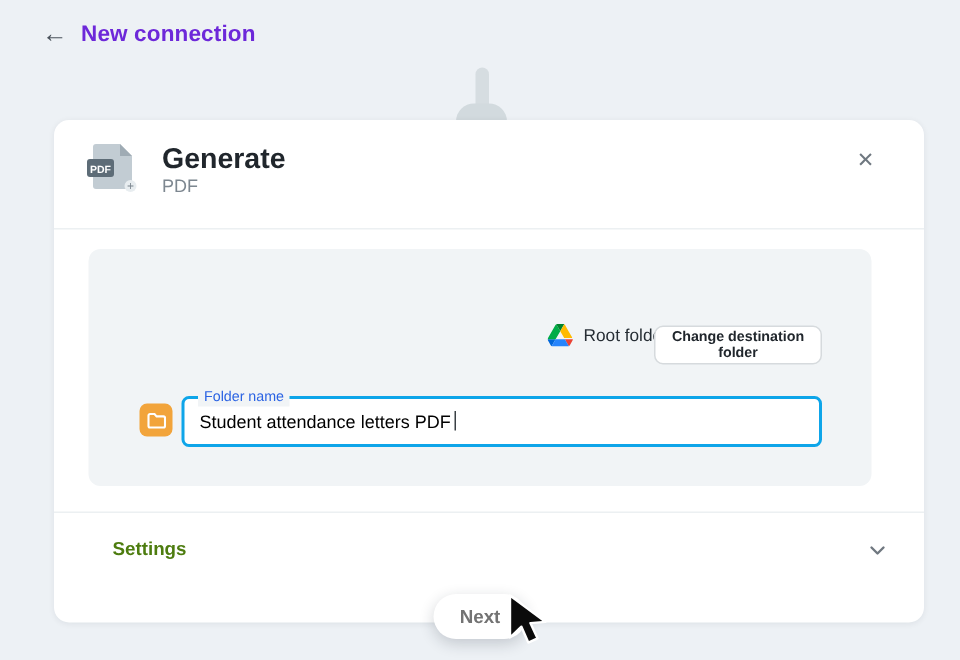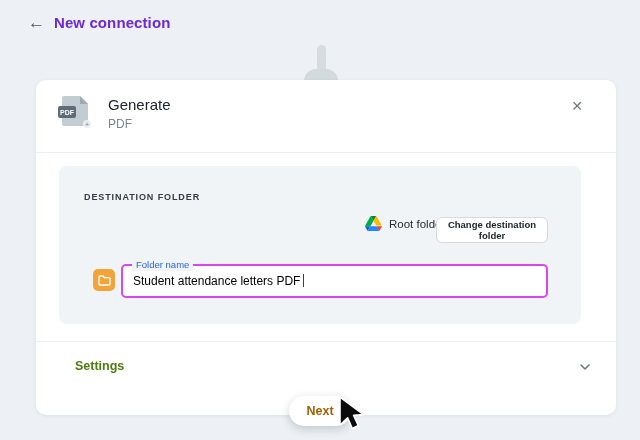--- a/index.html
+++ b/index.html
@@ -13,21 +13,21 @@
 
   
   .conn-bar{position:absolute;left:317px;top:45px;width:9px;height:29px;background:#d6dde1;border-radius:5px 5px 0 0;}
   .conn-dome{position:absolute;left:304px;top:69px;width:34px;height:12px;background:#d2dade;border-radius:17px 17px 0 0;}
 
   
   .card{position:absolute;left:36px;top:80px;width:580px;height:335px;background:#ffffff;border-radius:10px;
         box-shadow:0 1px 4px rgba(20,30,40,.07);}
 
   .app-icon{position:absolute;left:58px;top:92px;width:34px;height:36px;}
-  .app-title{position:absolute;left:108px;top:96px;font-size:15px;font-weight:400;color:#20262c;}
+  .app-title{position:absolute;left:108px;top:96px;font-size:19px;font-weight:700;color:#20262c;}
   .app-sub{position:absolute;left:108px;top:117px;font-size:12px;color:#7d8790;}
   .close-x{position:absolute;left:568px;top:97px;width:18px;height:18px;font-size:14px;color:#6f7880;
            display:flex;align-items:center;justify-content:center;cursor:pointer;}
 
   .divider{position:absolute;left:36px;width:580px;height:1px;background:#ecf0f2;}
   .div1{top:152px;} .div2{top:341px;}
 
   
   .panel{position:absolute;left:59px;top:166px;width:522px;height:158px;background:#f1f4f6;border-radius:8px;}
   .section-label{position:absolute;left:84px;top:192px;font-size:9px;font-weight:700;letter-spacing:.9px;color:#343b42;}
@@ -40,31 +40,31 @@
 
   .root-group{position:absolute;left:365px;top:216px;display:flex;align-items:center;}
   .drive-icon{width:17px;height:15px;}
   .root-label{font-size:11.5px;color:#262d34;margin-left:7px;}
   .change-btn{position:absolute;left:436px;top:217px;width:112px;height:26px;background:#fff;border:1px solid #d6dadd;
               border-radius:6px;font-size:9.5px;font-weight:700;color:#20262c;display:flex;align-items:center;
               justify-content:center;cursor:pointer;box-sizing:border-box;}
 
   .folder-chip{position:absolute;left:93px;top:269px;width:22px;height:22px;background:#f2a43b;border-radius:5px;
                display:flex;align-items:center;justify-content:center;}
-  .field{position:absolute;left:121px;top:264px;width:427px;height:34px;border:2px solid #d946ef;border-radius:5px;
+  .field{position:absolute;left:121px;top:264px;width:427px;height:34px;border:2px solid #0ea5e9;border-radius:5px;
          background:#fff;box-sizing:border-box;cursor:text;}
   .field-label{position:absolute;left:9px;top:-7px;font-size:9.5px;color:#2b63e3;background:#f1f4f6;padding:0 4px;line-height:12px;}
   .field-value{position:absolute;left:10px;top:8px;font-size:12px;color:#000000;white-space:nowrap;}
   .caret{display:inline-block;width:1px;height:13px;background:#3a4045;margin-left:3px;vertical-align:-2px;}
 
   .settings-label{position:absolute;left:75px;top:359px;font-size:12.5px;font-weight:600;color:#4d7c0f;}
   .chev{position:absolute;left:578px;top:360px;width:14px;height:14px;cursor:pointer;}
 
   .next-btn{position:absolute;left:289px;top:396px;width:62px;height:30px;background:#fff;border:none;border-radius:16px;
-            box-shadow:0 3px 10px rgba(25,35,50,.20);font-family:inherit;font-size:12.5px;font-weight:700;color:#a16207;
+            box-shadow:0 3px 10px rgba(25,35,50,.20);font-family:inherit;font-size:12.5px;font-weight:700;color:#737373;
             cursor:pointer;display:flex;align-items:center;justify-content:center;text-align:center;}
   .cursor{position:absolute;left:338px;top:396px;width:28px;height:38px;pointer-events:none;}
 </style>
 </head>
 <body>
 
 <div class="stage">
 
   <div class="topbar">
     <div class="back">←</div>
@@ -84,21 +84,20 @@
     <circle cx="29" cy="32" r="4" fill="#e8edf0"></circle>
     <text x="29" y="34.8" font-size="8" fill="#7d8790" text-anchor="middle" font-family="Liberation Sans, sans-serif">+</text>
   </svg>
   <div class="app-title">Generate</div>
   <div class="app-sub">PDF</div>
   <div class="close-x">✕</div>
 
   <div class="divider div1"></div>
 
   <div class="panel"></div>
-  <div class="section-label">DESTINATION FOLDER</div>
 
 
   <div class="root-group">
     <svg class="drive-icon" viewBox="0 0 87.3 78">
       <path fill="#0066da" d="m6.6 66.85 3.85 6.65c.8 1.4 1.95 2.5 3.3 3.3l13.75-23.8h-27.5c0 1.55.4 3.1 1.2 4.5z"></path>
       <path fill="#00ac47" d="m43.65 25-13.75-23.8c-1.35.8-2.5 1.9-3.3 3.3l-25.4 44a9.06 9.06 0 0 0-1.2 4.5h27.5z"></path>
       <path fill="#ea4335" d="m73.55 76.8c1.35-.8 2.5-1.9 3.3-3.3l1.6-2.75 7.65-13.25c.8-1.4 1.2-2.95 1.2-4.5h-27.5l5.85 11.5z"></path>
       <path fill="#00832d" d="m43.65 25 13.75-23.8c-1.35-.8-2.9-1.2-4.5-1.2h-18.5c-1.6 0-3.15.45-4.5 1.2z"></path>
       <path fill="#2684fc" d="m59.8 53h-32.3l-13.75 23.8c1.35.8 2.9 1.2 4.5 1.2h50.8c1.6 0 3.15-.45 4.5-1.2z"></path>
       <path fill="#ffba00" d="m73.4 26.5-12.7-22c-.8-1.4-1.95-2.5-3.3-3.3l-13.75 23.8 13.75 23.8h27.45c0-1.55-.4-3.1-1.2-4.5z"></path>

